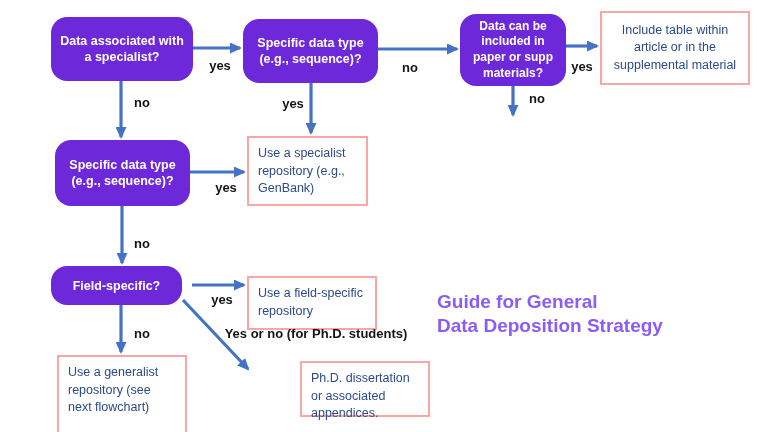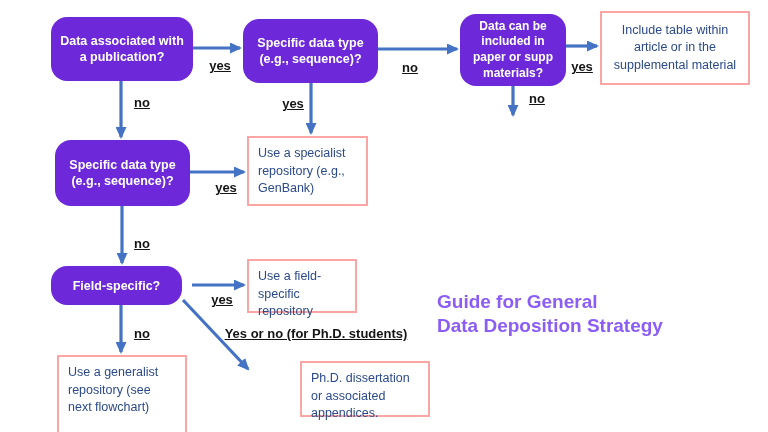--- a/index.html
+++ b/index.html
@@ -54,21 +54,20 @@
   }
   .outcome.small-lh { line-height: 1.36; font-size: 12px; padding: 7px 8px; }
   .edge-label {
     position: absolute;
     z-index: 3;
     font-size: 13px;
     font-weight: 600;
     color: #141414;
     transform: translateX(-50%);
     white-space: nowrap;
-    text-decoration: underline;
   }
   .chart-title {
     position: absolute;
     z-index: 2;
     font-size: 19px;
     font-weight: 700;
     color: #8b5cf6;
     line-height: 1.25;
     white-space: pre-line;
   }
@@ -93,21 +92,21 @@
       <line x1="513" y1="86" x2="513" y2="115" marker-end="url(#ah)"></line>
       <line x1="190" y1="172" x2="244" y2="172" marker-end="url(#ah)"></line>
       <line x1="122" y1="206" x2="122" y2="263" marker-end="url(#ah)"></line>
       <line x1="192" y1="285" x2="244" y2="285" marker-end="url(#ah)"></line>
       <line x1="121" y1="305" x2="121" y2="352" marker-end="url(#ah)"></line>
       <line x1="183" y1="300" x2="248" y2="369" marker-end="url(#ah)"></line>
     </g>
   </svg>
 
   <div class="decision" style="left:51px; top:17px; width:142px; height:64px;">Data associated with
-a publication?</div>
+a specialist?</div>
 
   <div class="decision" style="left:243px; top:19px; width:135px; height:64px;">Specific data type
 (e.g., sequence)?</div>
 
   <div class="decision" style="left:460px; top:14px; width:106px; height:72px; font-size:12px; line-height:1.3;">Data can be
 included in
 paper or supp
 materials?</div>
 
   <div class="decision" style="left:55px; top:140px; width:135px; height:66px;">Specific data type
@@ -117,21 +116,21 @@
 
   <div class="outcome" style="left:247px; top:136px; width:121px; height:70px;">Use a specialist
 repository (e.g.,
 GenBank)</div>
 
   <div class="outcome centered" style="left:600px; top:11px; width:150px; height:74px;">Include table within
 article or in the
 supplemental material</div>
 
 
-  <div class="outcome" style="left:247px; top:259px; width:110px; height:54px;">Use a field-specific
+  <div class="outcome" style="left:247px; top:276px; width:130px; height:54px;">Use a field-specific
 repository</div>
 
   <div class="outcome" style="left:57px; top:355px; width:130px; height:80px;">Use a generalist
 repository (see
 next flowchart)</div>
 
   <div class="outcome" style="left:257px; top:361px; width:130px; height:56px;margin-left:43px;">Ph.D. dissertation
 or associated
 appendices.</div>
 

